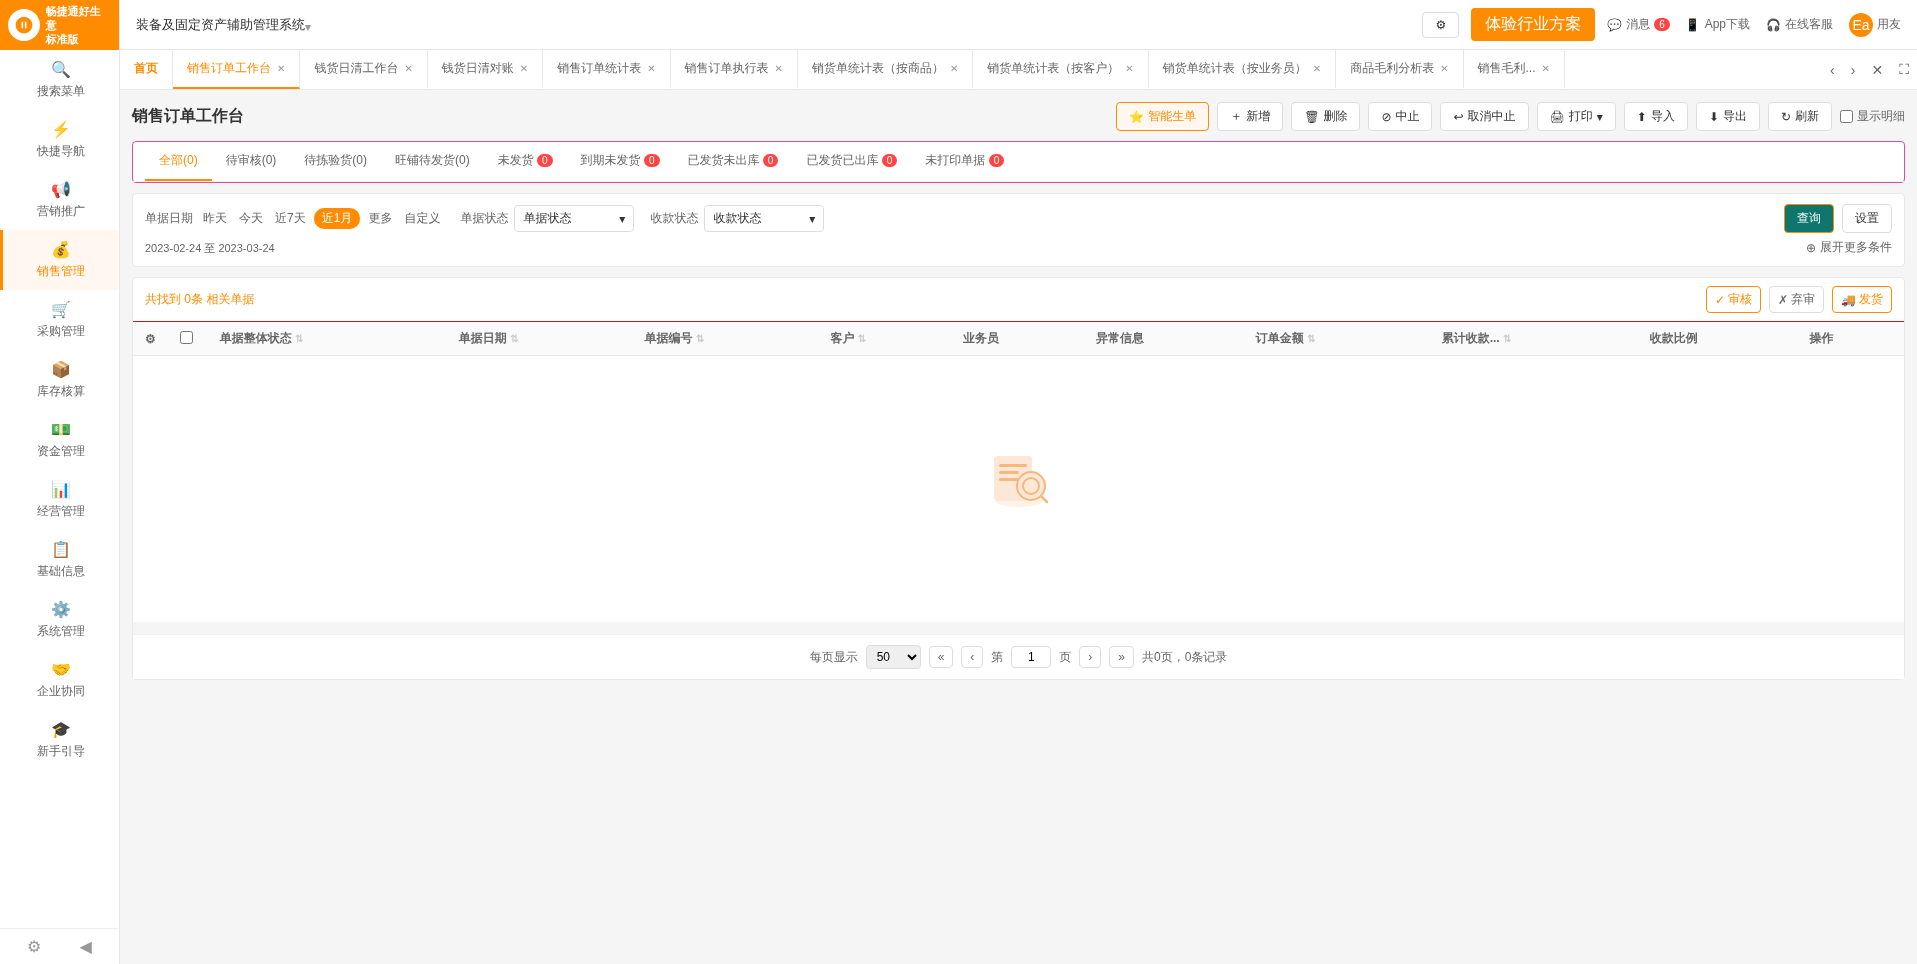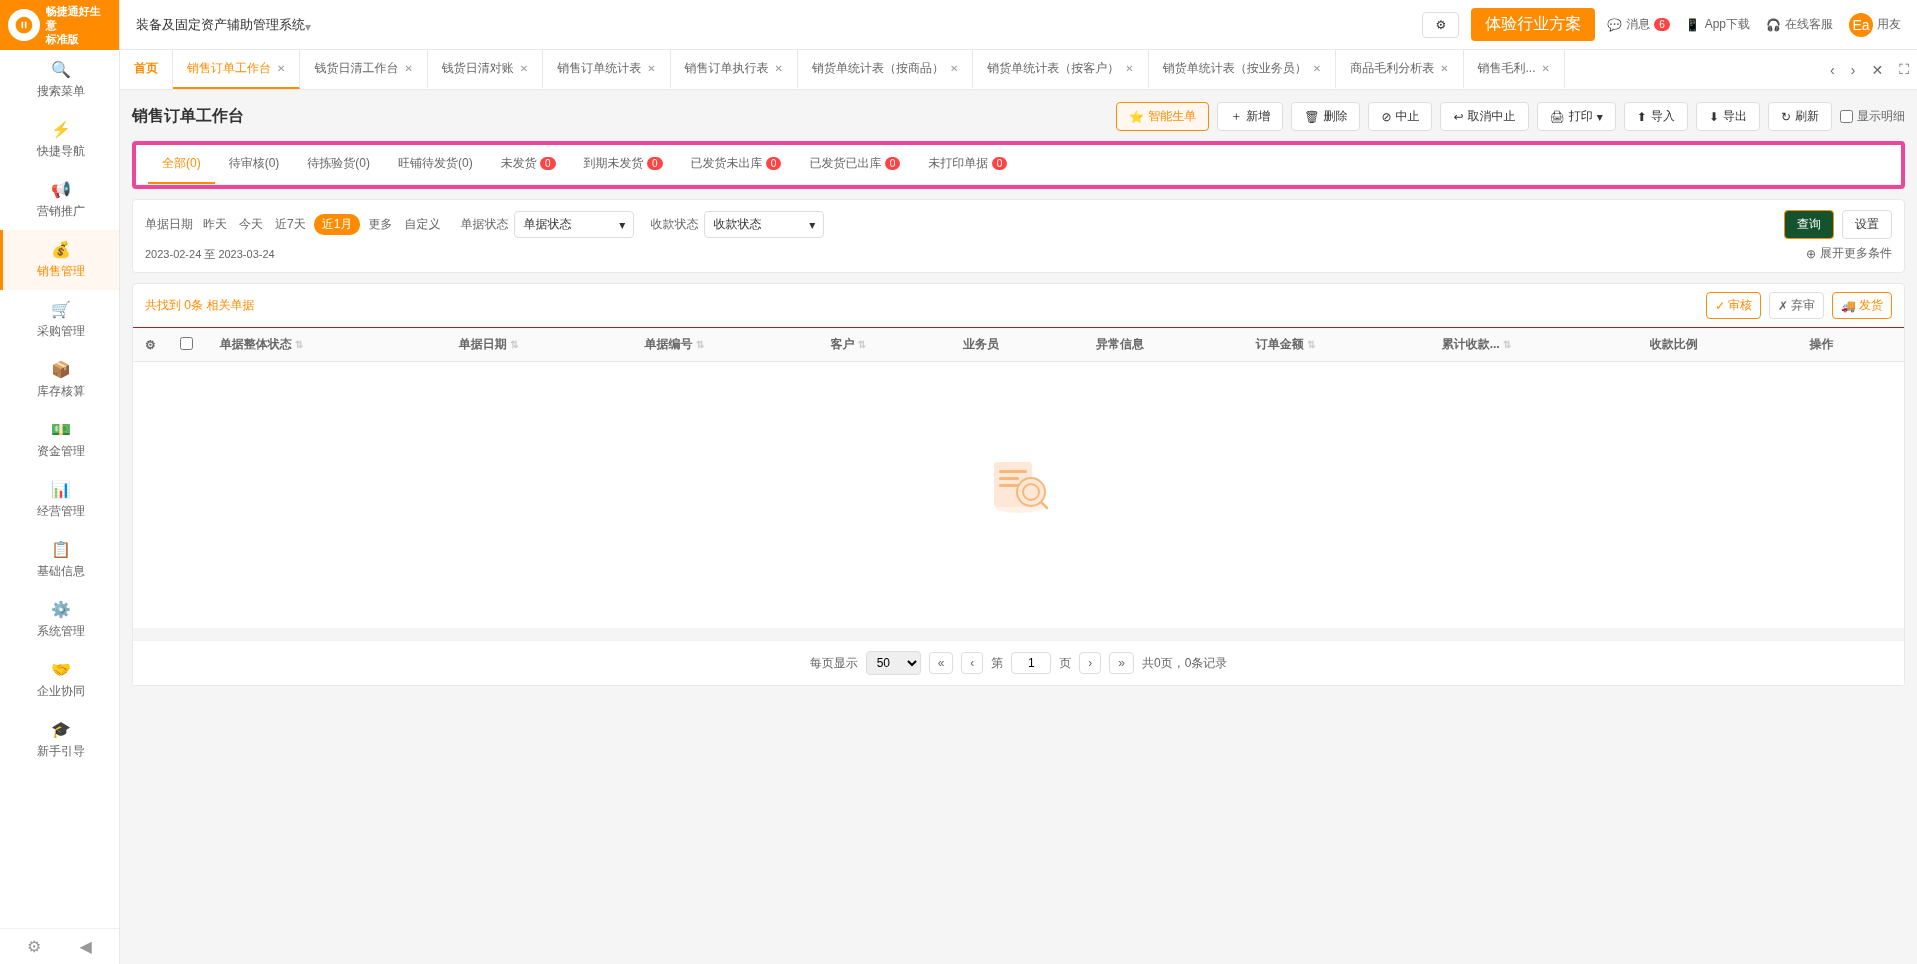--- a/index.html
+++ b/index.html
@@ -45,25 +45,25 @@
     .tab-nav-right button { background: none; border: none; cursor: pointer; padding: 4px 8px; color: #666; font-size: 14px; }
 
     
     .content { flex: 1; overflow-y: auto; background: #f5f5f5; padding: 12px; }
 
     
     .page-header { display: flex; align-items: center; justify-content: space-between; margin-bottom: 10px; }
     .page-title { font-size: 16px; font-weight: bold; color: #333; }
     .page-actions { display: flex; align-items: center; gap: 8px; }
     .btn { border: 1px solid #ddd; background: #fff; border-radius: 4px; padding: 5px 12px; font-size: 12px; cursor: pointer; display: flex; align-items: center; gap: 4px; color: #333; }
-    .btn-primary { background: #14532d; color: #fff; border-color: #ff8c00; }
+    .btn-primary { background: #0f766e; color: #fff; border-color: #ff8c00; }
     .btn-ai { background: #fff7f0; border-color: #ff8c00; color: #ff8c00; }
 
     
-    .sub-tabs { background: #fff; border: 4px solid #ec4899; border-radius: 4px; margin-bottom: 10px; text-align: center; }
+    .sub-tabs { background: #fff; border: 1px solid #ec4899; border-radius: 4px; margin-bottom: 10px; text-align: center; }
     .sub-tab-bar { display: flex; align-items: center; padding: 0 12px; border-bottom: 1px solid #f0f0f0; }
     .sub-tab { padding: 10px 14px; font-size: 12px; color: #666; cursor: pointer; border-bottom: 2px solid transparent; }
     .sub-tab.active { color: #ff8c00; border-bottom-color: #ff8c00; }
 
     
     .filter-area { background: #fff; border: 1px solid #e8e8e8; border-radius: 4px; padding: 10px 12px; margin-bottom: 10px; }
     .filter-row { display: flex; align-items: center; gap: 16px; flex-wrap: wrap; }
     .filter-item { display: flex; align-items: center; gap: 6px; }
     .filter-label { color: #666; white-space: nowrap; }
     .filter-date-links { display: flex; gap: 4px; }

